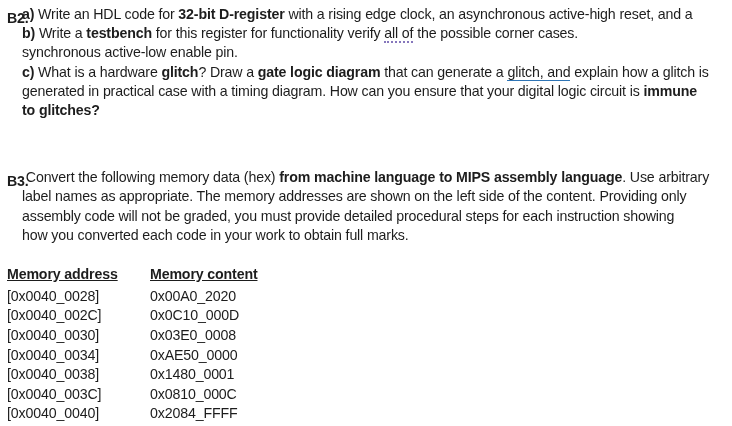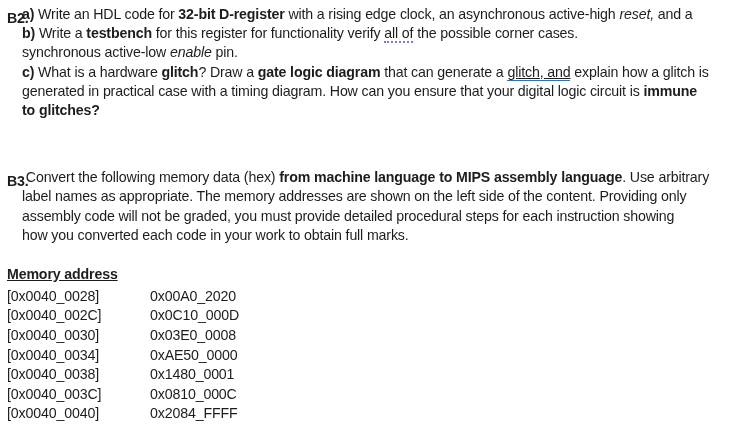--- a/index.html
+++ b/index.html
@@ -6,24 +6,24 @@
   body{
     width:732px;height:426px;overflow:hidden;background:#ffffff;
     font-family:"Liberation Sans","DejaVu Sans",sans-serif;
     font-size:14.2px;letter-spacing:-0.15px;color:#1d1d1d;
   }
   .doc{padding-top:5px;}
   .qblock{position:relative;padding-left:22px;}
   .qlabel{position:absolute;left:7px;top:4px;line-height:19.2px;font-weight:700;}
   .tline{height:19.2px;line-height:19.2px;white-space:pre;}
   .bold{font-weight:700;}
-  .ital{font-style:italic;}
+  .ital{}
   .u{}
   .gdash{border-bottom:2px dotted #8677bc;}
-  .gblue{text-decoration:underline;border-bottom:1.5px solid #2e74b5;}
+  .gblue{border-bottom:1.5px solid #2e74b5;}
   .spacer-b3{margin-top:48px;}
   .memtable{margin-left:7px;margin-top:20px;}
   .mrow{display:grid;grid-template-columns:143px 1fr;height:19.6px;line-height:19.6px;white-space:pre;}
   .mhead{height:22px;}
   .hu{font-weight:700;text-decoration:underline;width:max-content;}
 </style>
 </head>
 <body>
 
 <div class="doc">
@@ -40,21 +40,21 @@
 
   <section class="qblock spacer-b3">
     <span class="qlabel">B3.</span>
     <div class="tline"><span> Convert the following memory data (hex) </span><span class="bold">from machine language to MIPS assembly language</span><span>. Use arbitrary</span></div>
     <div class="tline"><span>label names as appropriate. The memory addresses are shown on the left side of the content. </span><span class="u">Providing only</span></div>
     <div class="tline"><span class="u">assembly code will not be graded, you must provide detailed procedural steps for each instruction showing</span></div>
     <div class="tline"><span class="u">how you converted each code in your work to obtain full marks.</span></div>
   </section>
 
   <div class="memtable">
-    <div class="mrow mhead"><span class="hu">Memory address</span></div>
+    <div class="mrow mhead"><span class="hu">Memory address</span><span class="hu">Memory content</span></div>
     <div class="mrow"><span>[0x0040_0028]</span><span>0x00A0_2020</span></div>
     <div class="mrow"><span>[0x0040_002C]</span><span>0x0C10_000D</span></div>
     <div class="mrow"><span>[0x0040_0030]</span><span>0x03E0_0008</span></div>
     <div class="mrow"><span>[0x0040_0034]</span><span>0xAE50_0000</span></div>
     <div class="mrow"><span>[0x0040_0038]</span><span>0x1480_0001</span></div>
     <div class="mrow"><span>[0x0040_003C]</span><span>0x0810_000C</span></div>
     <div class="mrow"><span>[0x0040_0040]</span><span>0x2084_FFFF</span></div>
     <div class="mrow"><span>[0x0040_0044]</span><span>0x0810_000D</span></div>
   </div>
 

